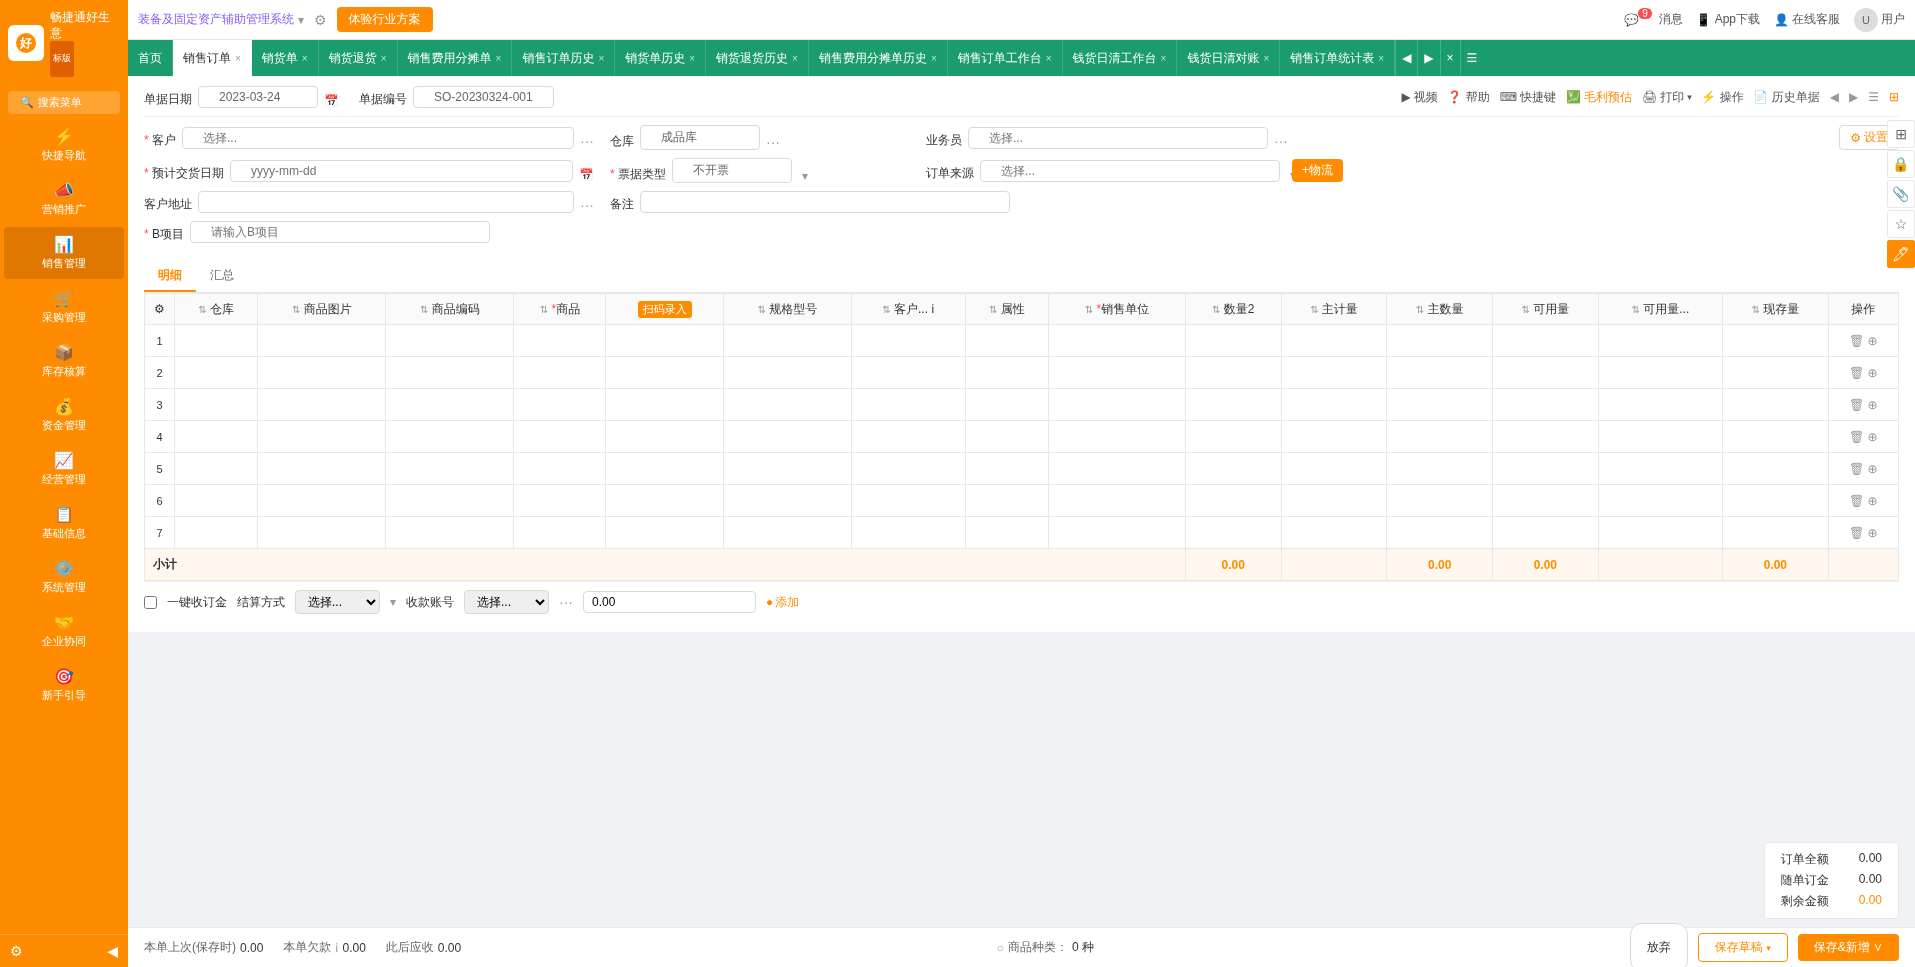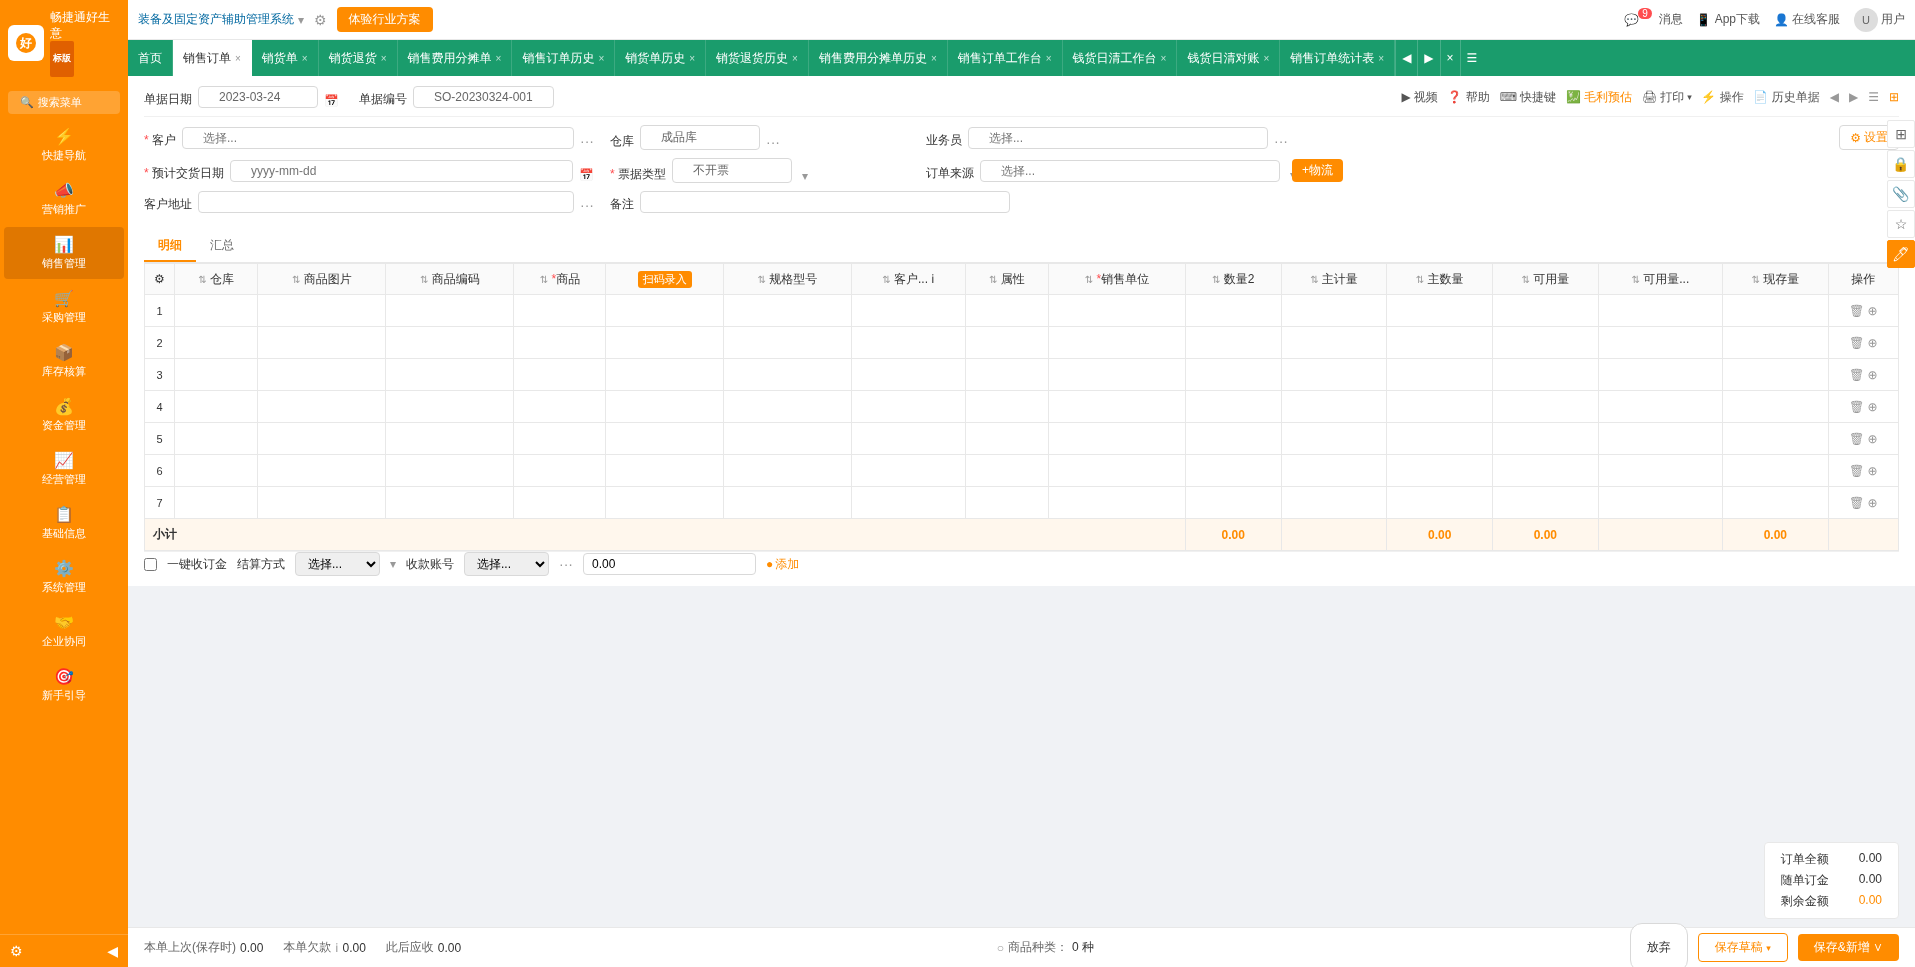--- a/index.html
+++ b/index.html
@@ -29,21 +29,21 @@
     .sidebar-item-label { font-size: 11px; color: #fff; text-align: center; }
     .sidebar-bottom {
       margin-top: auto; display: flex; align-items: center; justify-content: space-between; padding: 8px 10px; border-top: 1px solid rgba(255,255,255,0.2);
     }
     .sidebar-bottom-icon { color: #fff; font-size: 14px; cursor: pointer; }
 
     
     .top-header {
       position: fixed; left: 128px; top: 0; right: 0; height: 40px; background: #fff; display: flex; align-items: center; z-index: 99; border-bottom: 1px solid #e8e8e8; padding: 0 10px;
     }
-    .header-sys-title { font-size: 12px; color: #0369a1; margin-right: 4px; }
+    .header-sys-title { font-size: 12px; color: #8b5cf6; margin-right: 4px; }
     .header-dropdown-icon { color: #999; margin-right: 10px; cursor: pointer; }
     .header-settings-icon { color: #999; margin-right: 10px; cursor: pointer; font-size: 14px; }
     .header-orange-btn {
       background: #ff8c00; color: #fff; border: none; border-radius: 4px; padding: 4px 12px; cursor: pointer; font-size: 12px; margin-right: auto;
     }
     .header-right { display: flex; align-items: center; gap: 14px; }
     .header-right-item { display: flex; align-items: center; color: #555; cursor: pointer; font-size: 12px; gap: 3px; }
     .header-badge { background: #ff4d4f; color: #fff; border-radius: 8px; padding: 0 4px; font-size: 10px; position: relative; top: -6px; left: -4px; }
     .header-avatar { width: 24px; height: 24px; background: #ddd; border-radius: 50%; display: flex; align-items: center; justify-content: center; font-size: 11px; color: #666; }
 
@@ -149,21 +149,21 @@
     .order-summary-row:last-child { margin-bottom: 0; }
     .order-summary-row .val { color: #333; }
     .order-summary-row .val.orange { color: #ff8c00; }
 
     
     .table-scroll { overflow-x: auto; }
     .table-scroll::-webkit-scrollbar { height: 6px; }
     .table-scroll::-webkit-scrollbar-thumb { background: #ccc; border-radius: 3px; }
 
     
-    .payment-row { display: flex; align-items: center; gap: 10px; padding: 0 0; border-top: 1px solid #f0f0f0; }
+    .payment-row { display: flex; align-items: center; gap: 10px; padding: 8px 0; border-top: 1px solid #f0f0f0; }
     .payment-checkbox { cursor: pointer; }
     .payment-label { color: #333; }
     .payment-select { border: 1px solid #d9d9d9; border-radius: 4px; padding: 3px 20px 3px 8px; min-width: 80px; font-size: 12px; }
     .payment-amount { border: 1px solid #d9d9d9; border-radius: 4px; padding: 3px 8px; min-width: 60px; font-size: 12px; }
     .add-btn { color: #ff8c00; cursor: pointer; display: flex; align-items: center; gap: 2px; }
 
     .table-container { 
       padding: 0 16px 10px 16px;
       background: #fff;
     }
@@ -174,21 +174,21 @@
 <div class="sidebar">
   <div class="sidebar-logo">
     <div class="sidebar-logo-icon">
       <svg width="24" height="24" viewBox="0 0 24 24">
           <circle cx="12" cy="12" r="10" fill="#ff8c00"></circle>
           <text x="12" y="16" text-anchor="middle" fill="#fff" font-size="10" font-weight="bold">好</text>
         </svg>
     </div>
     <div class="sidebar-logo-text">
       <div>畅捷通好生意</div>
-      <div style="background:#e06000;border-radius:2px;padding:12px 3px;font-size:9px;display:inline-block;font-weight:bold;">标版</div>
+      <div style="background:#e06000;border-radius:2px;padding:12px 3px;font-size:9px;display:inline-block;">标版</div>
     </div>
   </div>
 
   <div class="sidebar-search">
     <span>🔍</span>
     <span>搜索菜单</span>
   </div>
 
   <div class="sidebar-item">
     <span class="sidebar-item-icon">⚡</span>
@@ -429,20 +429,26 @@
         <span class="form-field-label">客户地址</span>
         <input class="form-field-input" style="flex: 1 1 0%; min-width: 300px;">
         <span class="form-field-dots">···</span>
       </div>
       <div class="form-field" style="flex:1;max-width:400px;">
         <span class="form-field-label">备注</span>
         <input class="form-field-input" style="flex: 1 1 0%; min-width: 250px;">
       </div>
     </div>
 
+    <div class="form-fields-row">
+      <div class="form-field">
+        <span class="form-field-label required">B项目</span>
+        <input class="form-field-input" placeholder="请输入B项目" style="min-width: 300px;">
+      </div>
+    </div>
   </div>
 
   <div style="background:#fff;padding:0 16px;">
     <div class="detail-tabs">
       <div class="detail-tab active">明细</div>
       <div class="detail-tab">汇总</div>
     </div>
   </div>
 
   <div class="table-container">

